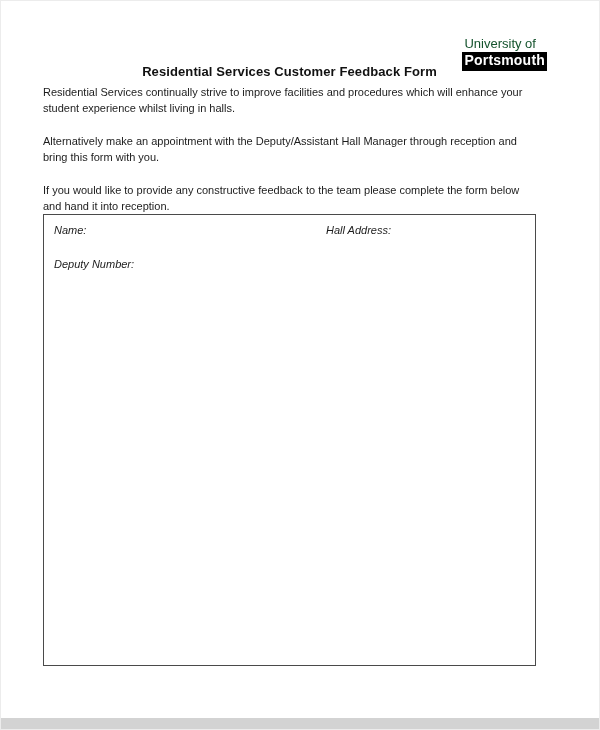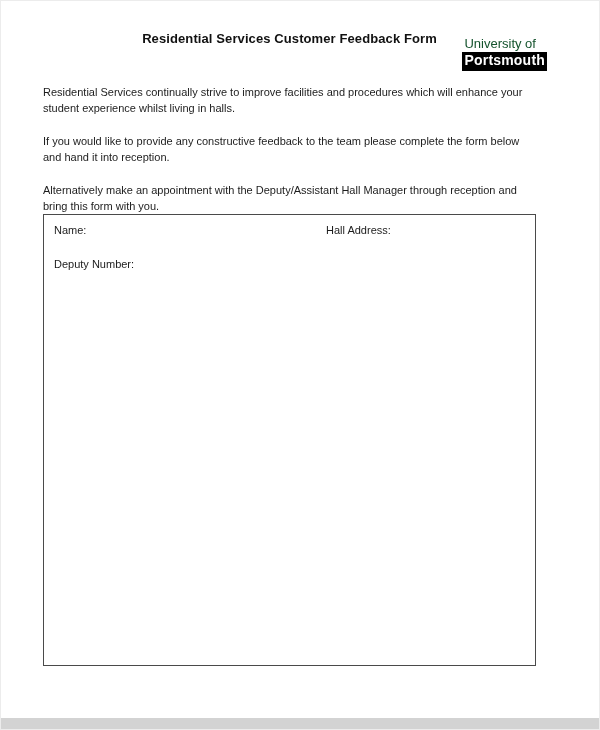--- a/index.html
+++ b/index.html
@@ -22,21 +22,21 @@
     left: 0; right: 0; bottom: 0;
     height: 11px;
     background: #d3d3d3;
   }
   .header {
     position: relative;
     height: 78px;
   }
   .page-title {
     position: absolute;
-    top: 30px;
+    top: 63px;
     left: 42px;
     width: 493px;
     text-align: center;
     font-size: 13px;
     font-weight: bold;
     color: #111;
     letter-spacing: 0.1px;
   }
   .logo {
     position: absolute;
@@ -83,20 +83,21 @@
     font-size: 11px;
   }
   .form-row {
     display: grid;
     grid-template-columns: 272px 1fr;
     margin-bottom: 22px;
   }
   .form-label {
     font-size: 11px;
     color: #1c1c1c;
+    font-style: italic;
   }
   .single-row { margin-bottom: 22px; }
   .feedback-prompt { margin-bottom: 0; }
   .feedback-area {
     width: 100%;
     height: 340px;
   }
 </style>
 </head>
 <body>
@@ -106,22 +107,22 @@
   <div class="header">
     <div class="page-title">Residential Services Customer Feedback Form</div>
     <div class="logo">
       <span class="logo-line1">University of</span>
       <span class="logo-line2">Portsmouth</span>
     </div>
   </div>
 
   <div class="content">
     <p>Residential Services continually strive to improve facilities and procedures which will enhance your student experience whilst living in halls.</p>
+    <p>Alternatively make an appointment with the Deputy/Assistant Hall Manager through reception and bring this form with you.</p>
     <p>If you would like to provide any constructive feedback to the team please complete the form below and hand it into reception.</p>
-    <p>Alternatively make an appointment with the Deputy/Assistant Hall Manager through reception and bring this form with you.</p>
   </div>
 
   <div class="form-box">
     <div class="form-row">
       <span class="form-label">Name:</span>
       <span class="form-label">Hall Address:</span>
     </div>
     <div class="single-row">
       <span class="form-label">Deputy Number:</span>
     </div>

